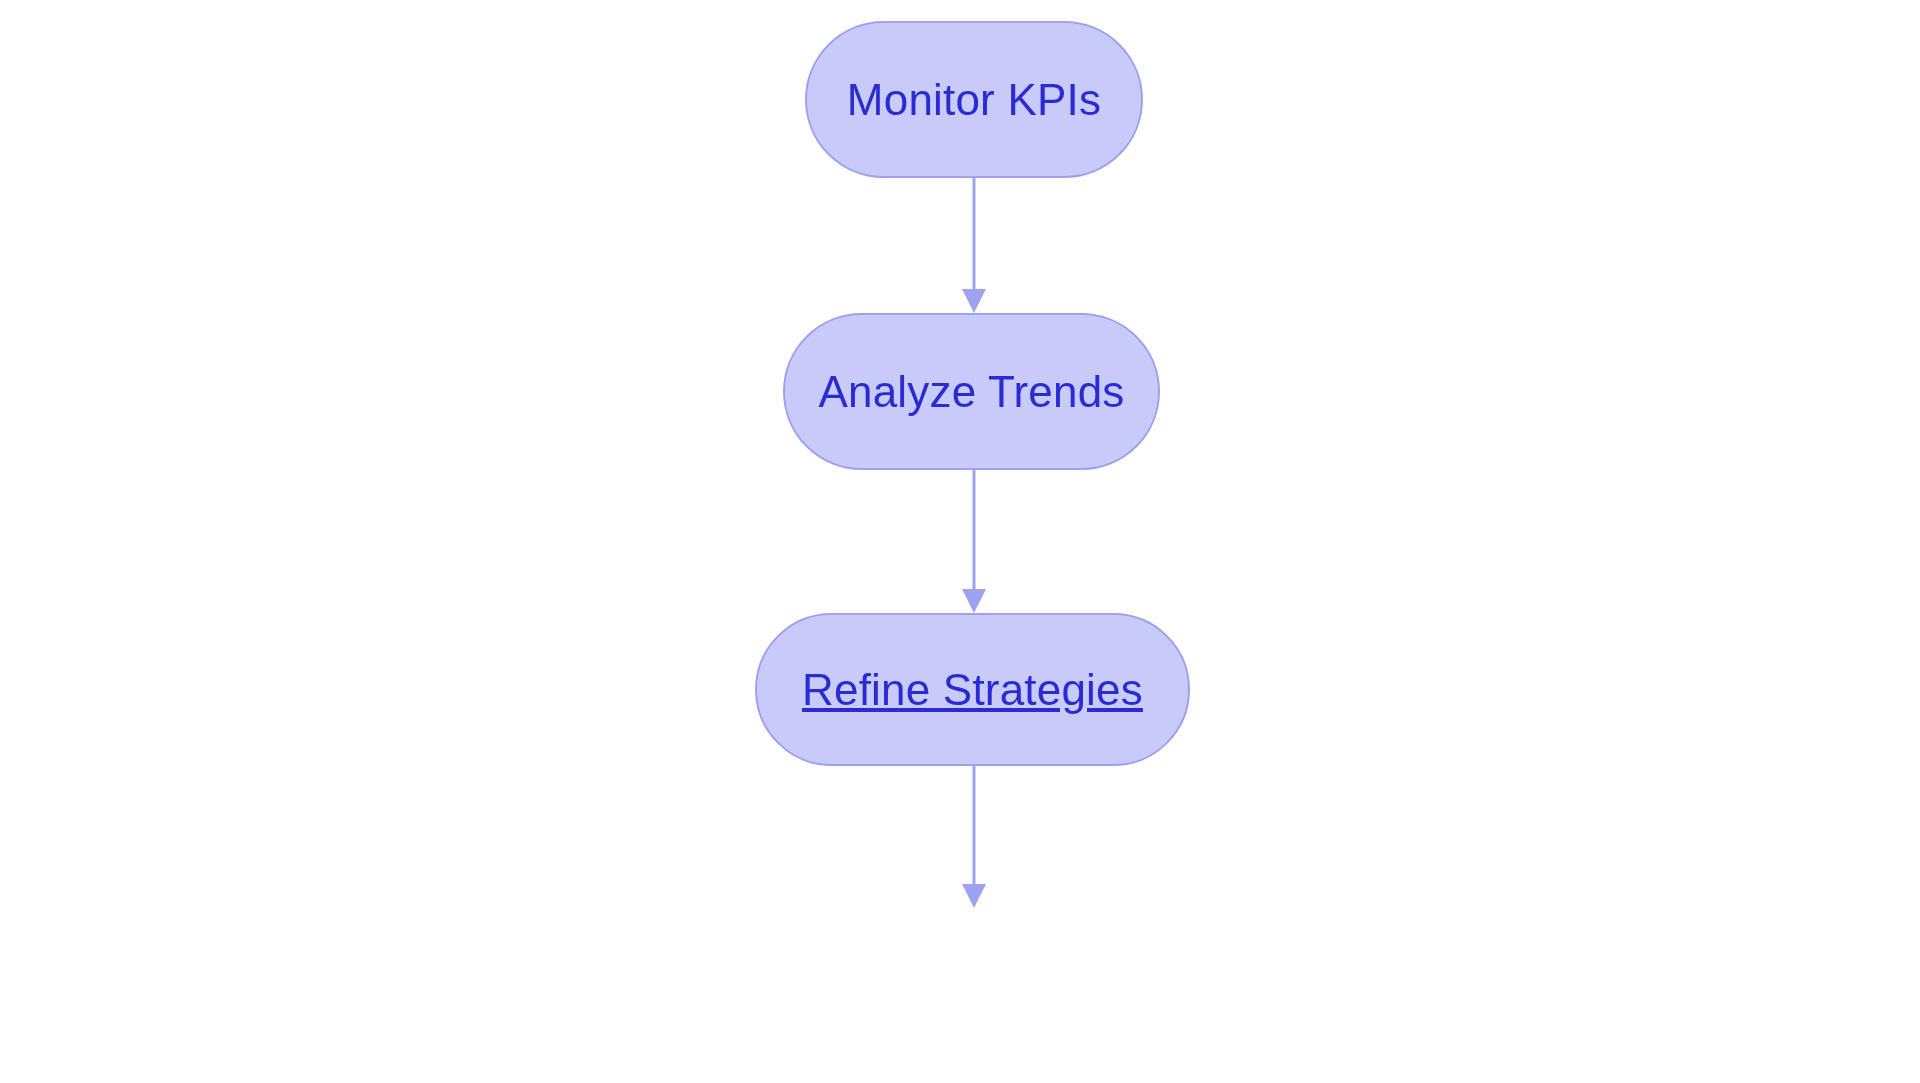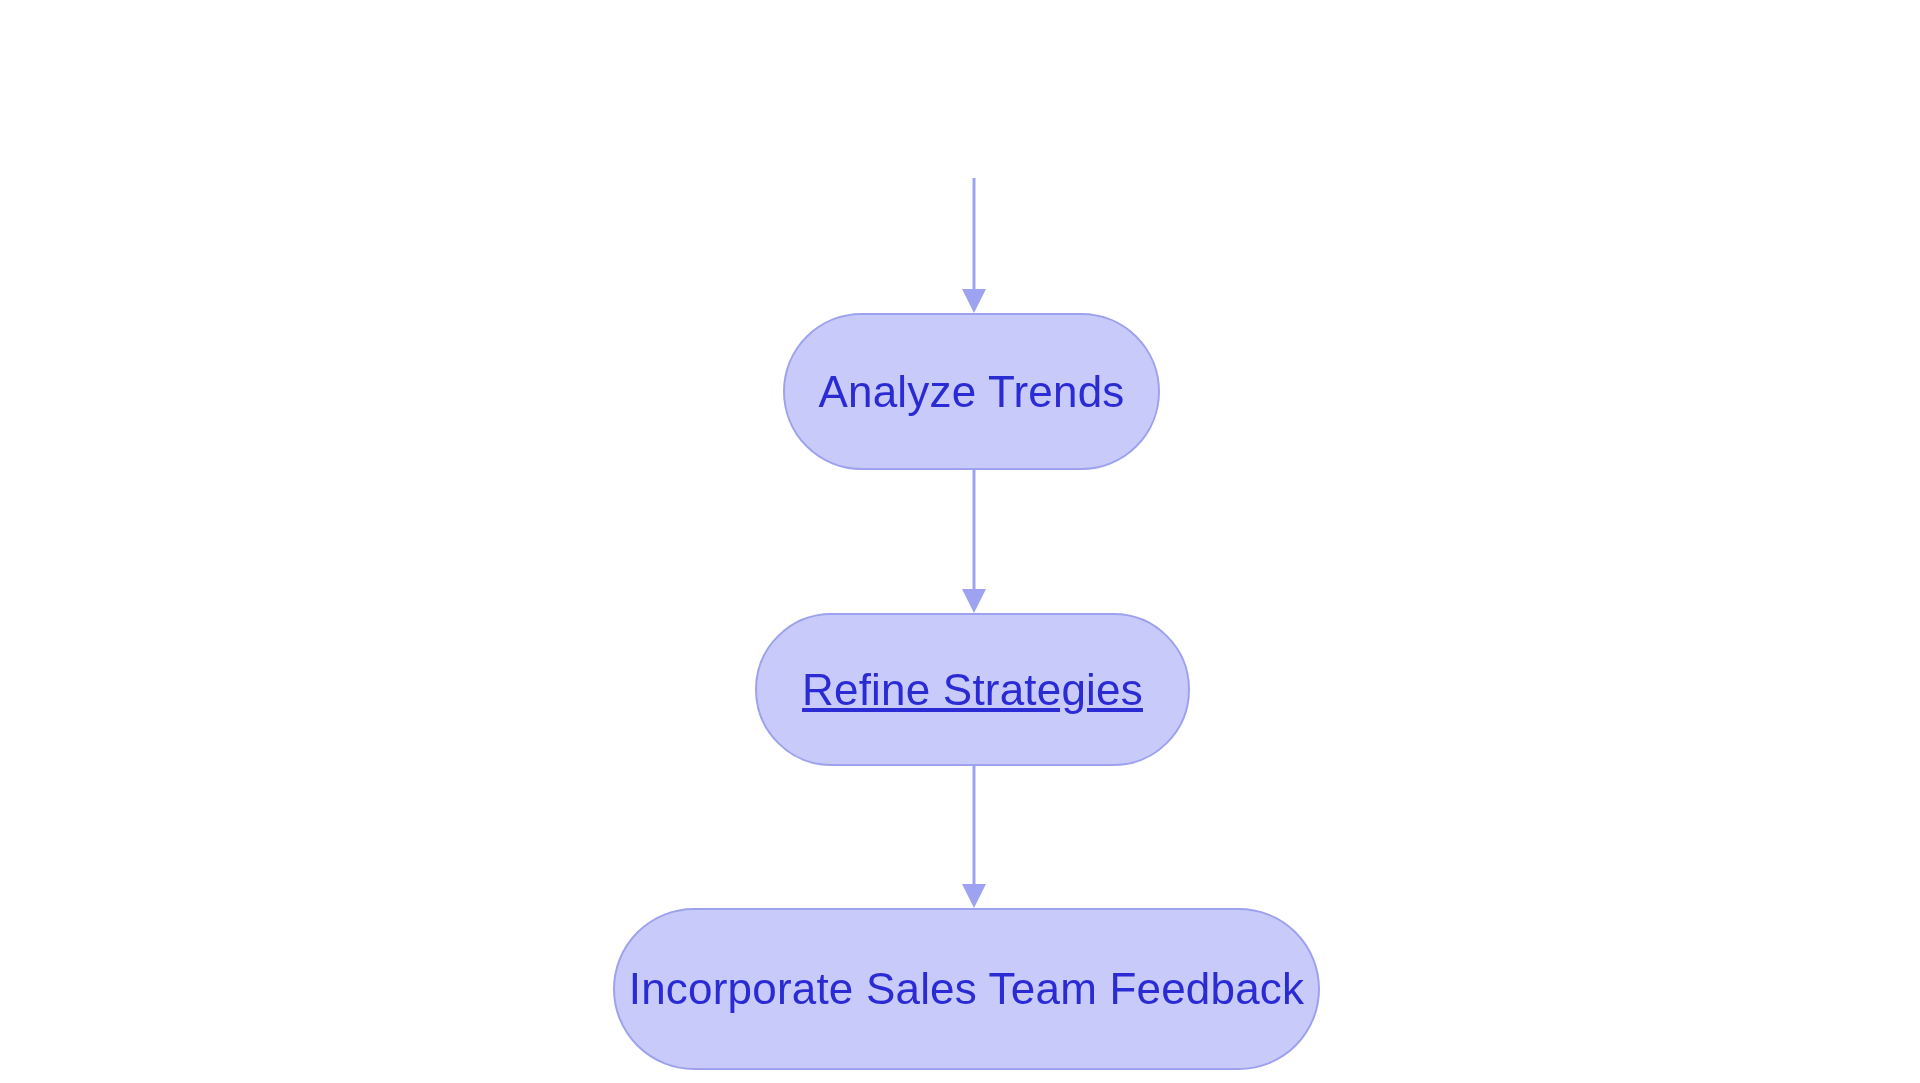--- a/index.html
+++ b/index.html
@@ -103,26 +103,26 @@
       <line class="edge-line" x1="974" y1="470" x2="974" y2="595"></line>
       <polygon class="edge-head" points="974,613 962,589 986,589"></polygon>
     </g>
 
     <g>
       <line class="edge-line" x1="974" y1="766" x2="974" y2="890"></line>
       <polygon class="edge-head" points="974,908 962,884 986,884"></polygon>
     </g>
   </svg>
 
+  <div class="flow-node" id="node-0">
+    <span class="node-label">Monitor KPIs</span>
+  </div>
 
   <div class="flow-node" id="node-1">
     <span class="node-label">Analyze Trends</span>
   </div>
 
   <div class="flow-node" id="node-2">
     <span class="node-label">Refine Strategies</span>
   </div>
 
-  <div class="flow-node" id="node-3">
-    <span class="node-label">Incorporate Sales Team Feedback</span>
-  </div>
 
 </div>
 
 </body></html>

